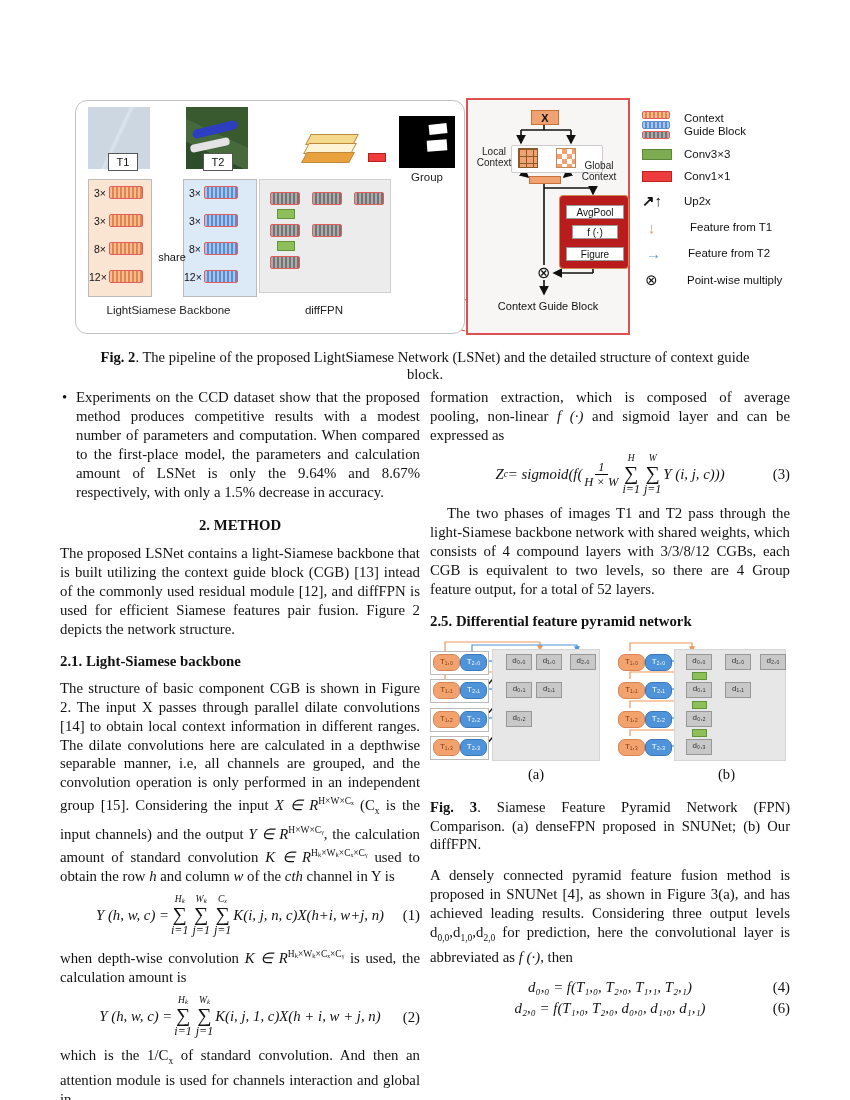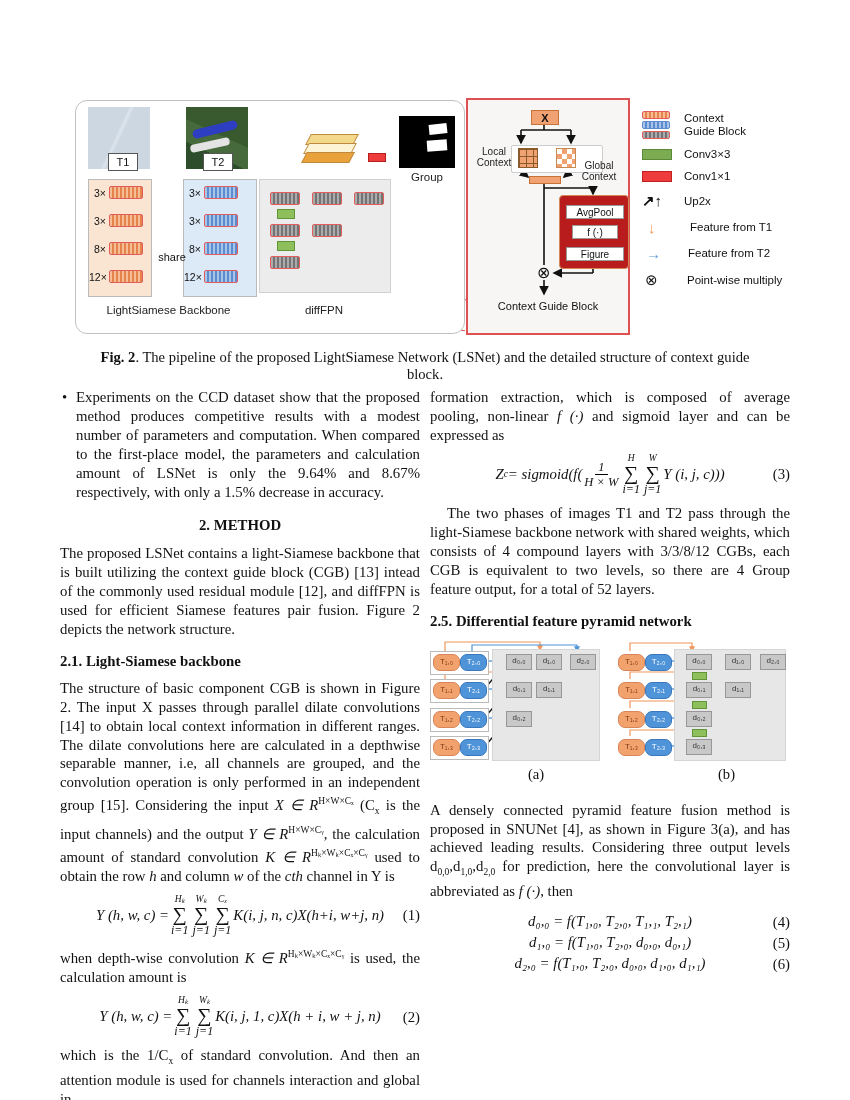--- a/index.html
+++ b/index.html
@@ -505,23 +505,25 @@
       <div class="f3-d" style="left:256px;top:43px;">d₀,₁</div>
       <div class="f3-d" style="left:295px;top:43px;">d₁,₁</div>
       <div class="f3-d" style="left:256px;top:72px;">d₀,₂</div>
       <div class="f3-d" style="left:256px;top:100px;">d₀,₃</div>
       <div class="f3-green" style="left:262px;top:33px;"></div>
       <div class="f3-green" style="left:262px;top:62px;"></div>
       <div class="f3-green" style="left:262px;top:90px;"></div>
       <div class="f3-sub" style="left:288px;top:126px;">(b)</div>
     </div>
 
+    <div class="cap3">
+      <span class="capbold">Fig. 3</span><span>. Siamese Feature Pyramid Network (FPN) Comparison. (a) denseFPN proposed in SNUNet; (b) Our diffFPN.</span>
+    </div>
 
     <p class="para mt8" style="margin-top:12px;"><span>A densely connected pyramid feature fusion method is proposed in SNUNet [4], as shown in Figure 3(a), and has achieved leading results. Considering three output levels d</span><sub>0,0</sub><span>,d</span><sub>1,0</sub><span>,d</span><sub>2,0</sub><span> for prediction, here the convolutional layer is abbreviated as </span><span class="it">f (·)</span><span>, then</span></p>
 
     <div class="eqlist">
       <div class="eqline"><span>d₀,₀ = f(T₁,₀, T₂,₀, T₁,₁, T₂,₁)</span><span class="eq-num">(4)</span></div>
-      <div class="eqline"><span>d₁,₀ = f(T₁,₀, T₂,₀, d₀,₀, d₀,₁)</span><span class="eq-num">(5)</span></div>
       <div class="eqline"><span>d₂,₀ = f(T₁,₀, T₂,₀, d₀,₀, d₁,₀, d₁,₁)</span><span class="eq-num">(6)</span></div>
     </div>
   </div>
 
 </div>
 
 </body></html>

